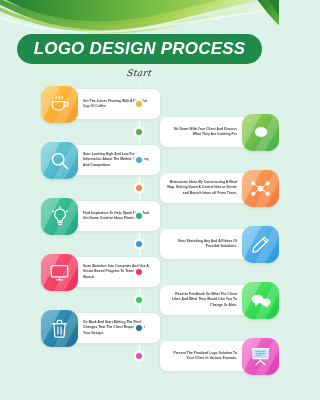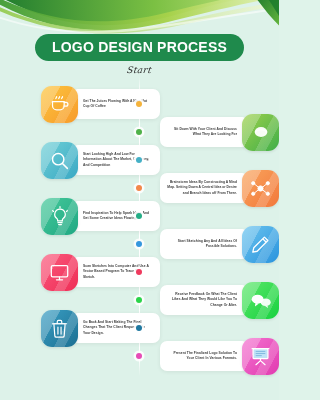--- a/index.html
+++ b/index.html
@@ -14,22 +14,22 @@
   
   .ribbon{position:absolute;top:0;left:0;width:279px;height:46px;pointer-events:none;}
 
   
   .title-wrap{position:absolute;top:34px;left:0;width:279px;text-align:center;}
   .title-pill{
     display:inline-block;background:#1f8a4c;border-radius:30px;
     padding:6px 17px 7px 17px;
   }
   .title-pill span{
-    display:block;color:#ffffff;font-weight:bold;font-size:14px;
-    letter-spacing:.2px;line-height:1;white-space:nowrap;
+    display:block;color:#ffffff;font-weight:bold;font-size:17px;
+    letter-spacing:.2px;line-height:1;white-space:nowrap;font-style:italic;
   }
   .start-script{
     margin-top:4px;color:#2b2b2b;font-size:9px;
     font-family:"DejaVu Serif",serif;font-style:italic;
     transform:skewX(-9deg);letter-spacing:.3px;
   }
 
   
   .spine{
     position:absolute;left:139px;top:76px;width:1px;height:300px;

